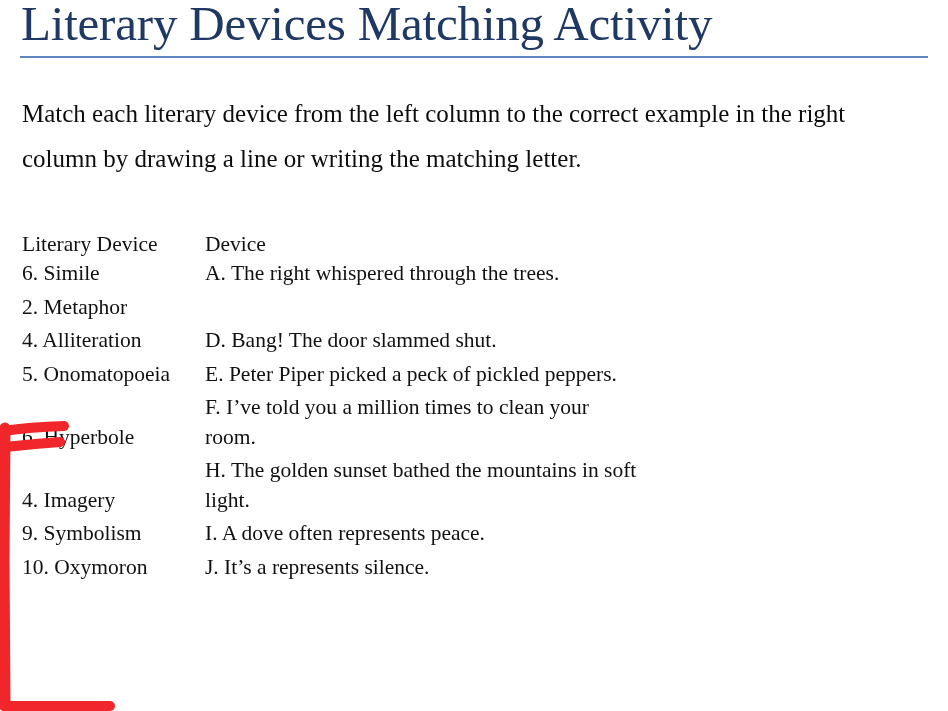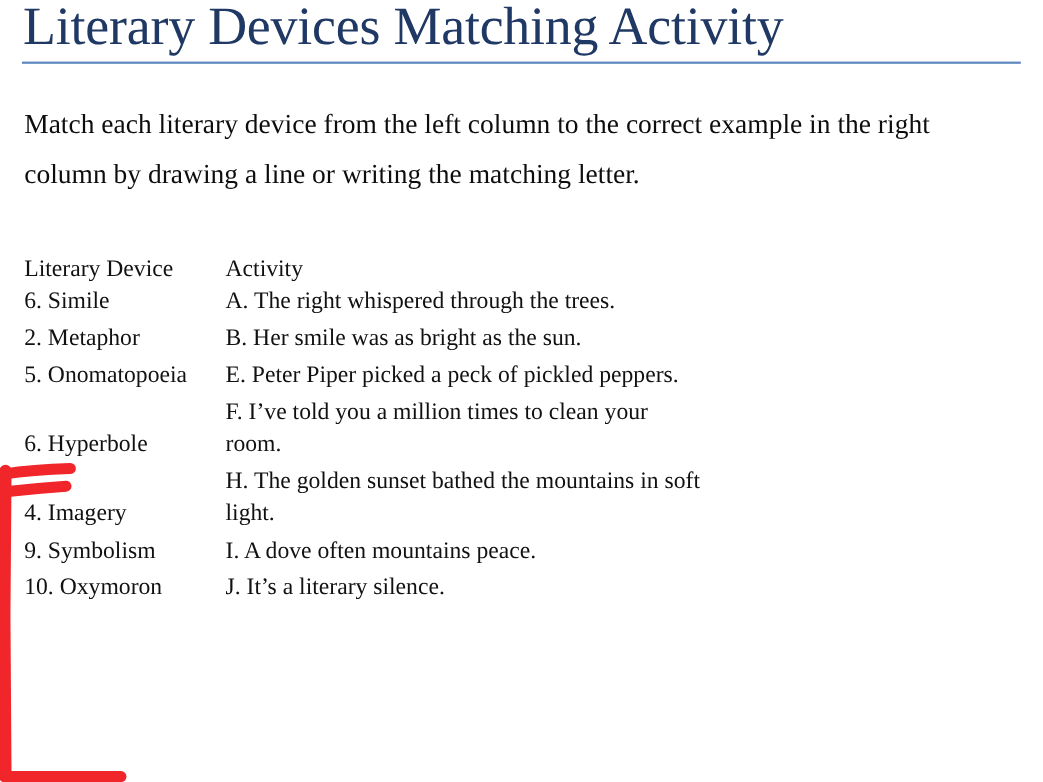--- a/index.html
+++ b/index.html
@@ -84,50 +84,53 @@
 <div>
 
   <div class="title">Literary Devices Matching Activity</div>
   <div class="title-rule"></div>
 
   <div class="instructions">Match each literary device from the left column to the correct example in the right column by drawing a line or writing the matching letter.</div>
 
   <div class="matching-table">
     <div class="row header-row">
       <div class="col-device">Literary Device</div>
-      <div class="col-example">Activity</div>
+      <div class="col-example">Device</div>
     </div>
 
     <div class="row item-row">
       <div class="col-device">6. Simile</div>
       <div class="col-example">A. The right whispered through the trees.</div>
     </div>
     <div class="row item-row">
       <div class="col-device">2. Metaphor</div>
-      <div class="col-example">B. Her smile was as bright as the sun.</div>
+    </div>
+    <div class="row item-row">
+      <div class="col-device">4. Alliteration</div>
+      <div class="col-example">D. Bang! The door slammed shut.</div>
     </div>
     <div class="row item-row">
       <div class="col-device">5. Onomatopoeia</div>
       <div class="col-example">E. Peter Piper picked a peck of pickled peppers.</div>
     </div>
     <div class="row item-row">
       <div class="col-device">6. Hyperbole</div>
       <div class="col-example">F. I’ve told you a million times to clean your room.</div>
     </div>
     <div class="row item-row">
       <div class="col-device">4. Imagery</div>
       <div class="col-example">H. The golden sunset bathed the mountains in soft light.</div>
     </div>
     <div class="row item-row">
       <div class="col-device">9. Symbolism</div>
-      <div class="col-example">I. A dove often mountains peace.</div>
+      <div class="col-example">I. A dove often represents peace.</div>
     </div>
     <div class="row item-row">
       <div class="col-device">10. Oxymoron</div>
-      <div class="col-example">J. It’s a literary silence.</div>
+      <div class="col-example">J. It’s a represents silence.</div>
     </div>
   </div>
 
   <svg class="annotation" viewBox="0 0 948 711" xmlns="http://www.w3.org/2000/svg">
     <g fill="none" stroke="#f0262b" stroke-linecap="round" stroke-linejoin="round">
       <path d="M3 431 Q30 427 64 426" stroke-width="10"></path>
       <path d="M5 447 Q32 444 60 442" stroke-width="10"></path>
       <path d="M5 428 L4 560 L5 706" stroke-width="11"></path>
       <path d="M4 706 L110 706" stroke-width="10"></path>
     </g>

